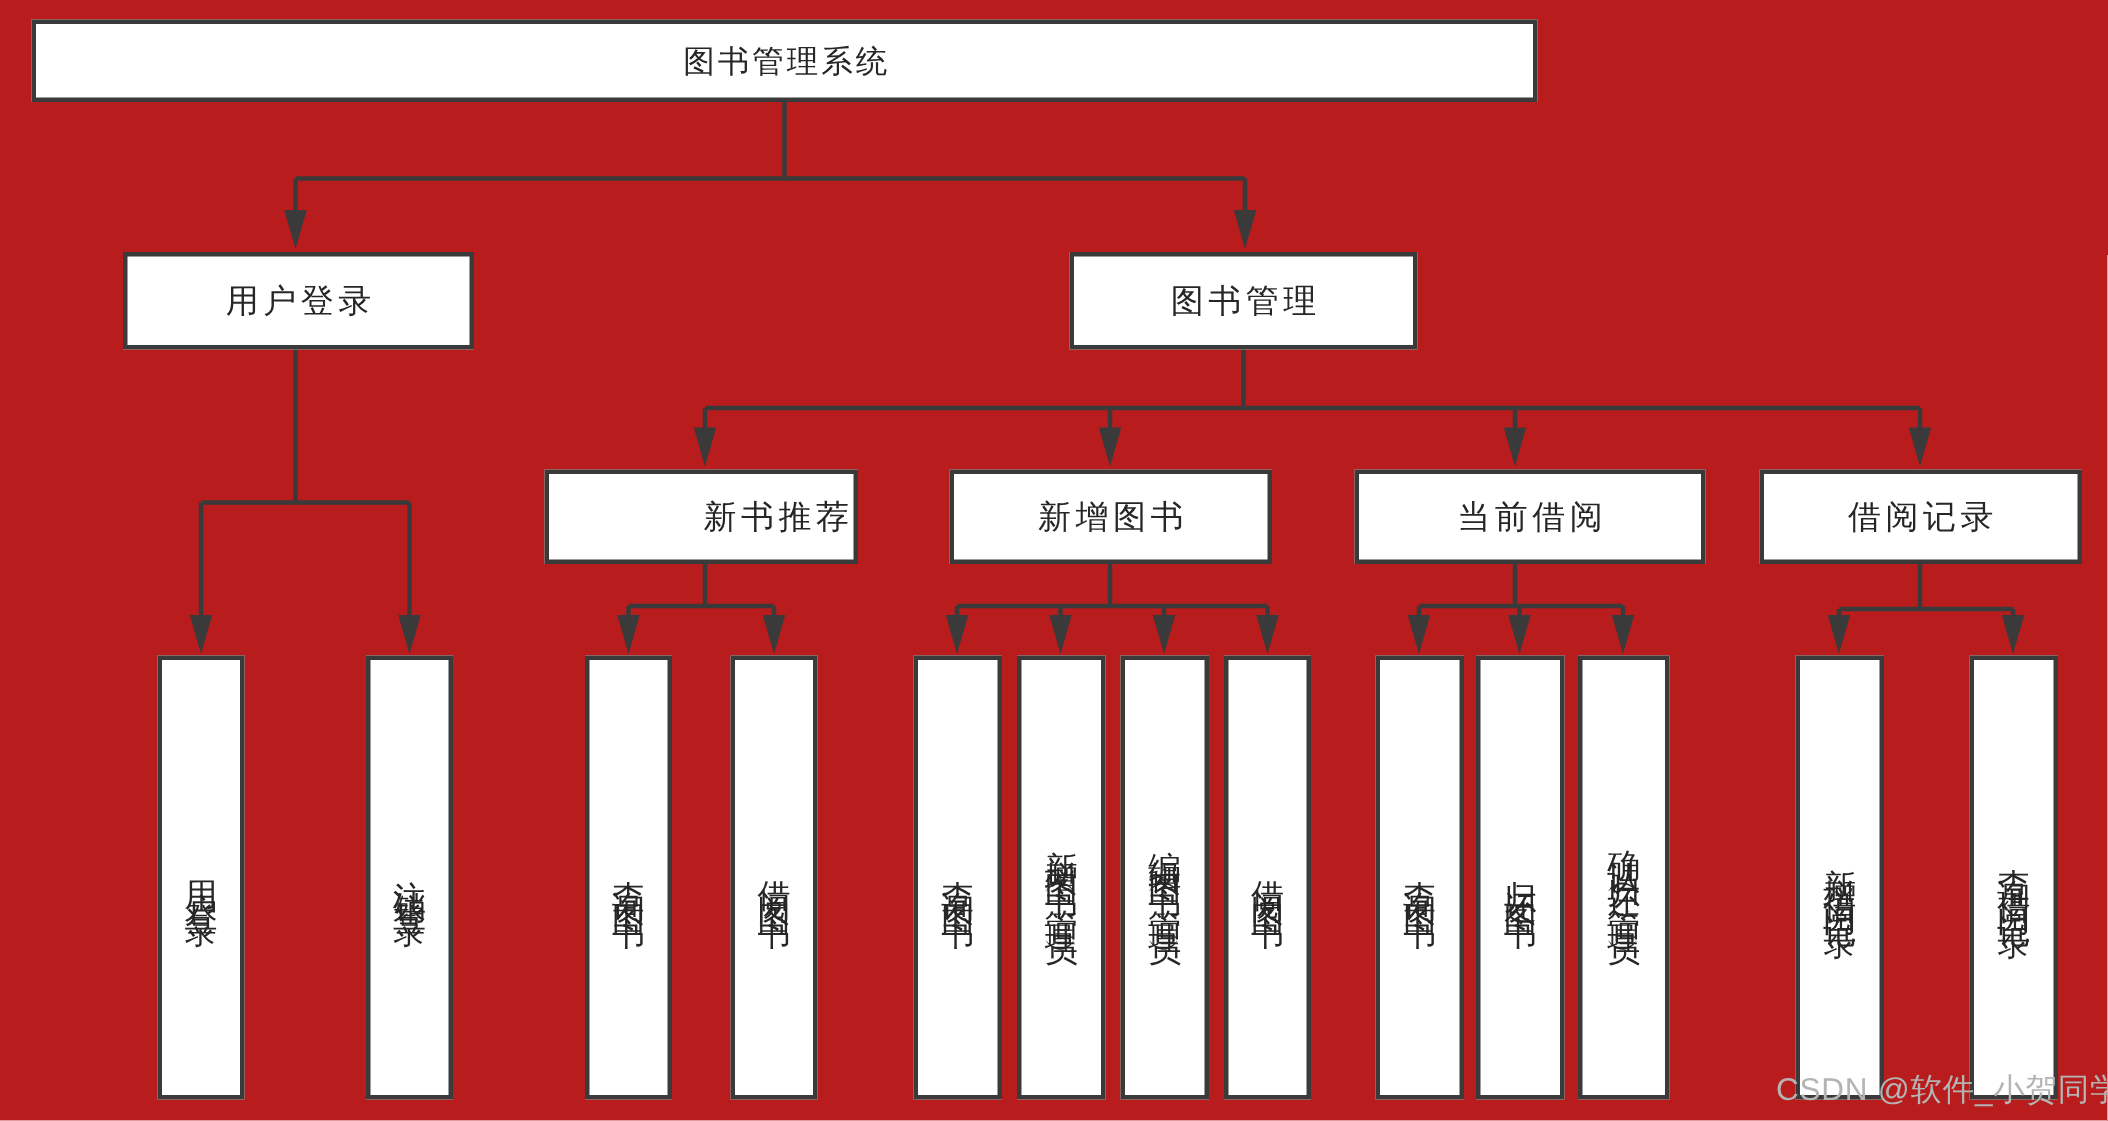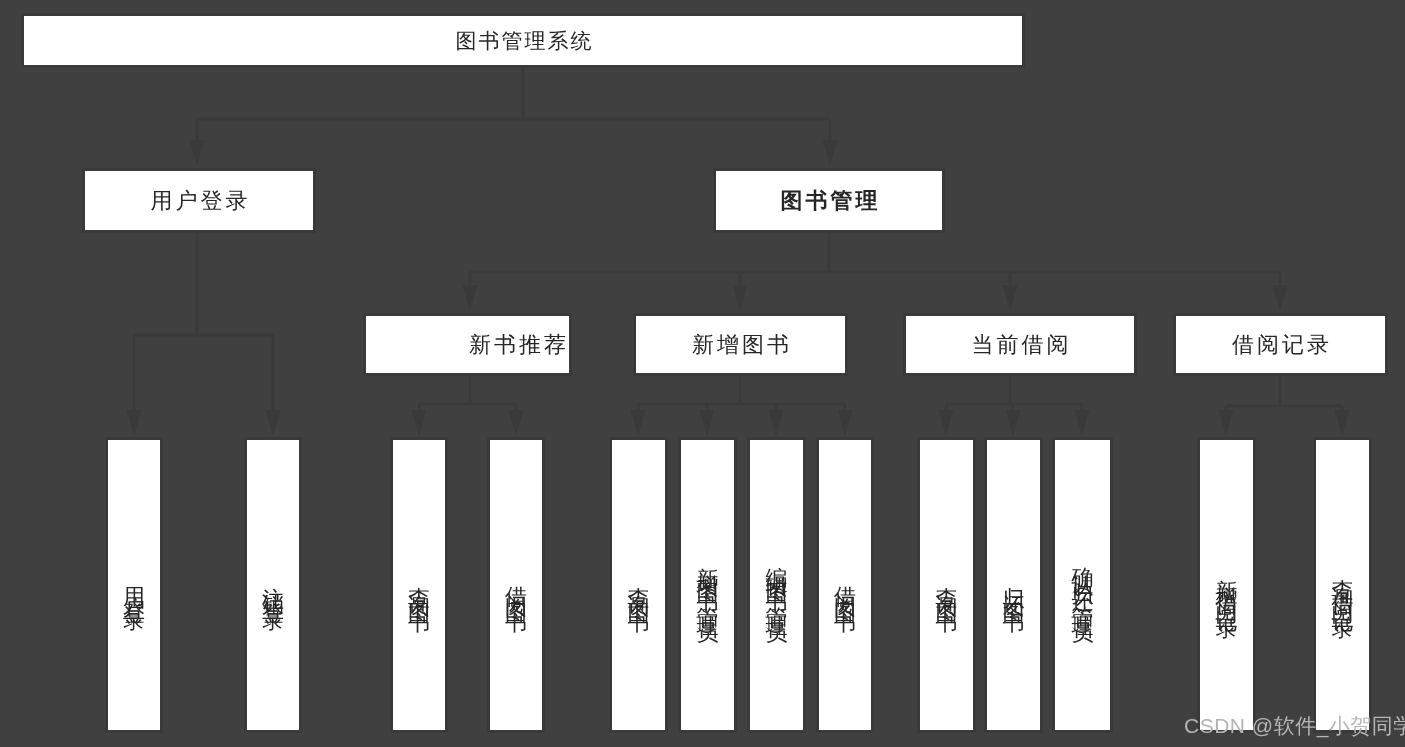--- a/index.html
+++ b/index.html
@@ -5,21 +5,21 @@
   :root{
     --line:#3a3a3a;
     --text:#262626;
     --wm:#b4b4b4;
   }
   html,body{margin:0;padding:0;background:#fff;}
   body{font-family:"Liberation Sans","DejaVu Sans",sans-serif;}
   #stage{
     position:relative;
     width:1405px;height:747px;
-    background:#404040;
+    background:#b91c1c;
     overflow:hidden;
   }
   #connectors{position:absolute;left:0;top:0;z-index:1;}
   #connectors path{stroke:var(--line);stroke-width:3;fill:none;}
   #connectors polygon{fill:var(--line);stroke:none;}
   .box{
     position:absolute;
     box-sizing:border-box;
     border:3px solid var(--line);
     background:#fff;
@@ -109,21 +109,21 @@
     </g>
   </svg>
 
   <div class="box" style="left:21px;top:13px;width:1004px;height:55px;">
     <span class="h-label root-label">图书管理系统</span>
   </div>
 
   <div class="box" style="left:82px;top:168px;width:234px;height:65px;">
     <span class="h-label">用户登录</span>
   </div>
-  <div class="box" style="left:713px;top:168px;width:232px;height:65px;font-weight:bold;">
+  <div class="box" style="left:713px;top:168px;width:232px;height:65px;">
     <span class="h-label">图书管理</span>
   </div>
 
   <div class="box" style="left:363px;top:313px;width:209px;height:63px;justify-content:flex-end;">
     <span class="h-label">新书推荐</span>
   </div>
   <div class="box" style="left:633px;top:313px;width:215px;height:63px;">
     <span class="h-label">新增图书</span>
   </div>
   <div class="box" style="left:903px;top:313px;width:234px;height:63px;">

